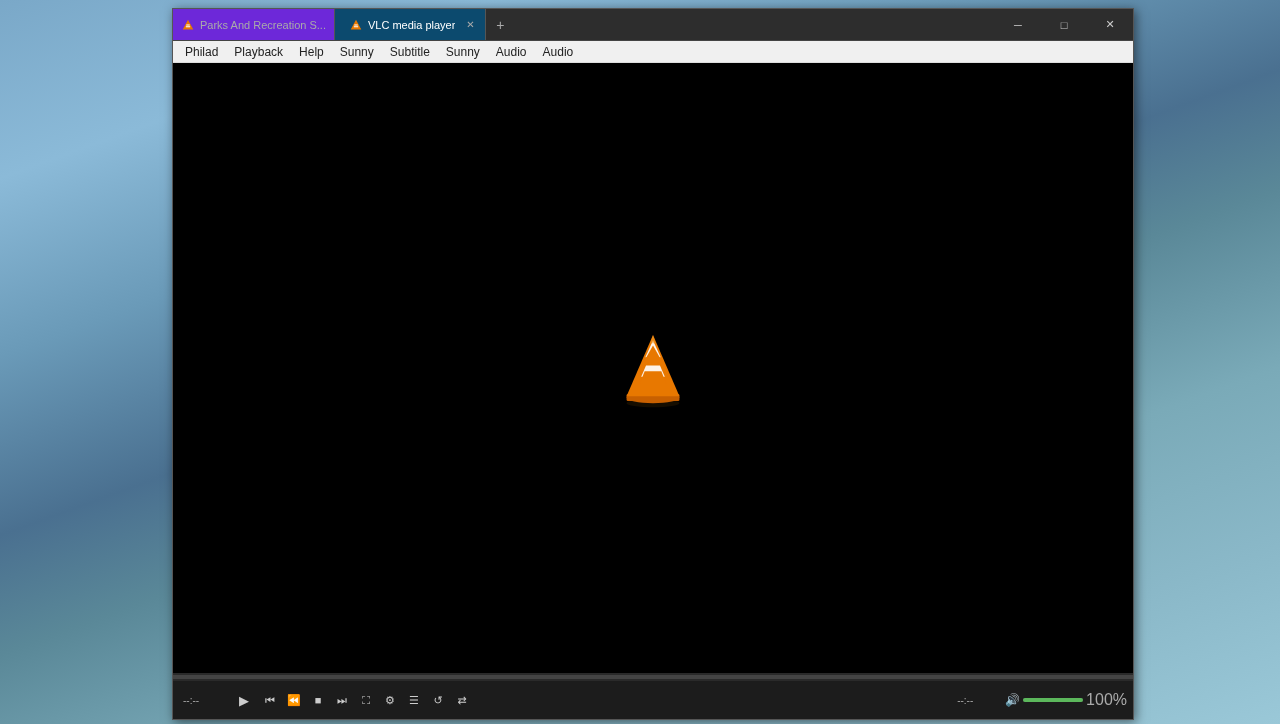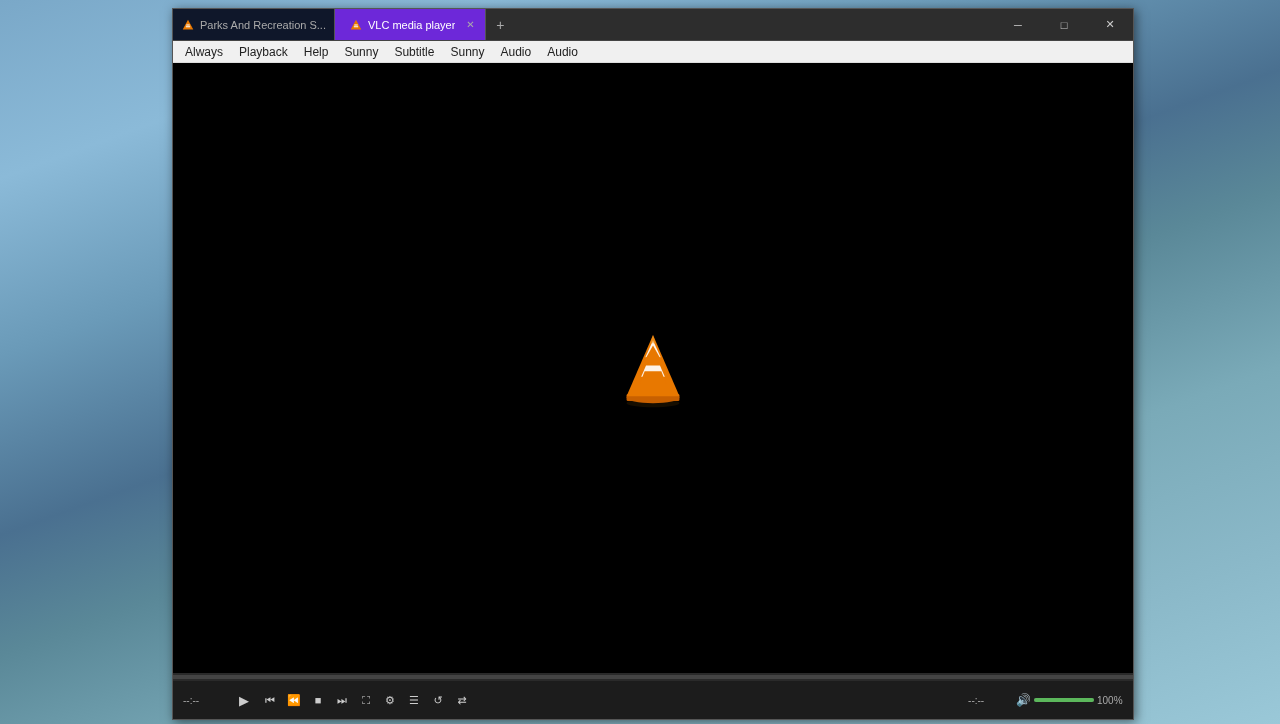--- a/index.html
+++ b/index.html
@@ -74,27 +74,27 @@
       font-size: 11px;
       color: #ccc;
       cursor: pointer;
       white-space: nowrap;
       border-right: 1px solid #555;
       gap: 5px;
       max-width: 200px;
     }
 
     .tab.active {
-      background: #6d28d9;
+      background: #0c4a6e;
       color: #fff;
       padding-left: 14px;
     }
 
     .tab:not(.active) {
-      background: #0f172a;
+      background: #6d28d9;
       color: #aaa;
     }
 
     .tab-icon {
       width: 14px;
       height: 14px;
       flex-shrink: 0;
     }
 
     .tab-label {
@@ -266,21 +266,21 @@
 
     .volume-fill {
       width: 100%;
       height: 100%;
       background: #5cb85c;
       border-radius: 2px;
     }
 
     .volume-pct {
       color: #aaa;
-      font-size: 10px;
+      font-size: 16px;
       min-width: 30px;
     }
 
     
     .vlc-icon-small {
       width: 14px;
       height: 14px;
     }
   </style>
 </head>
@@ -319,21 +319,21 @@
     </div>
 
     <div class="window-controls">
       <div class="win-btn">─</div>
       <div class="win-btn">□</div>
       <div class="win-btn close-btn">✕</div>
     </div>
   </div>
 
   <div class="menu-bar">
-    <span class="menu-item">Always</span>
+    <span class="menu-item">Philad</span>
     <span class="menu-item">Playback</span>
     <span class="menu-item">Help</span>
     <span class="menu-item">Sunny</span>
     <span class="menu-item">Subtitle</span>
     <span class="menu-item">Sunny</span>
     <span class="menu-item">Audio</span>
     <span class="menu-item">Audio</span>
   </div>
 
   <div class="video-area">

